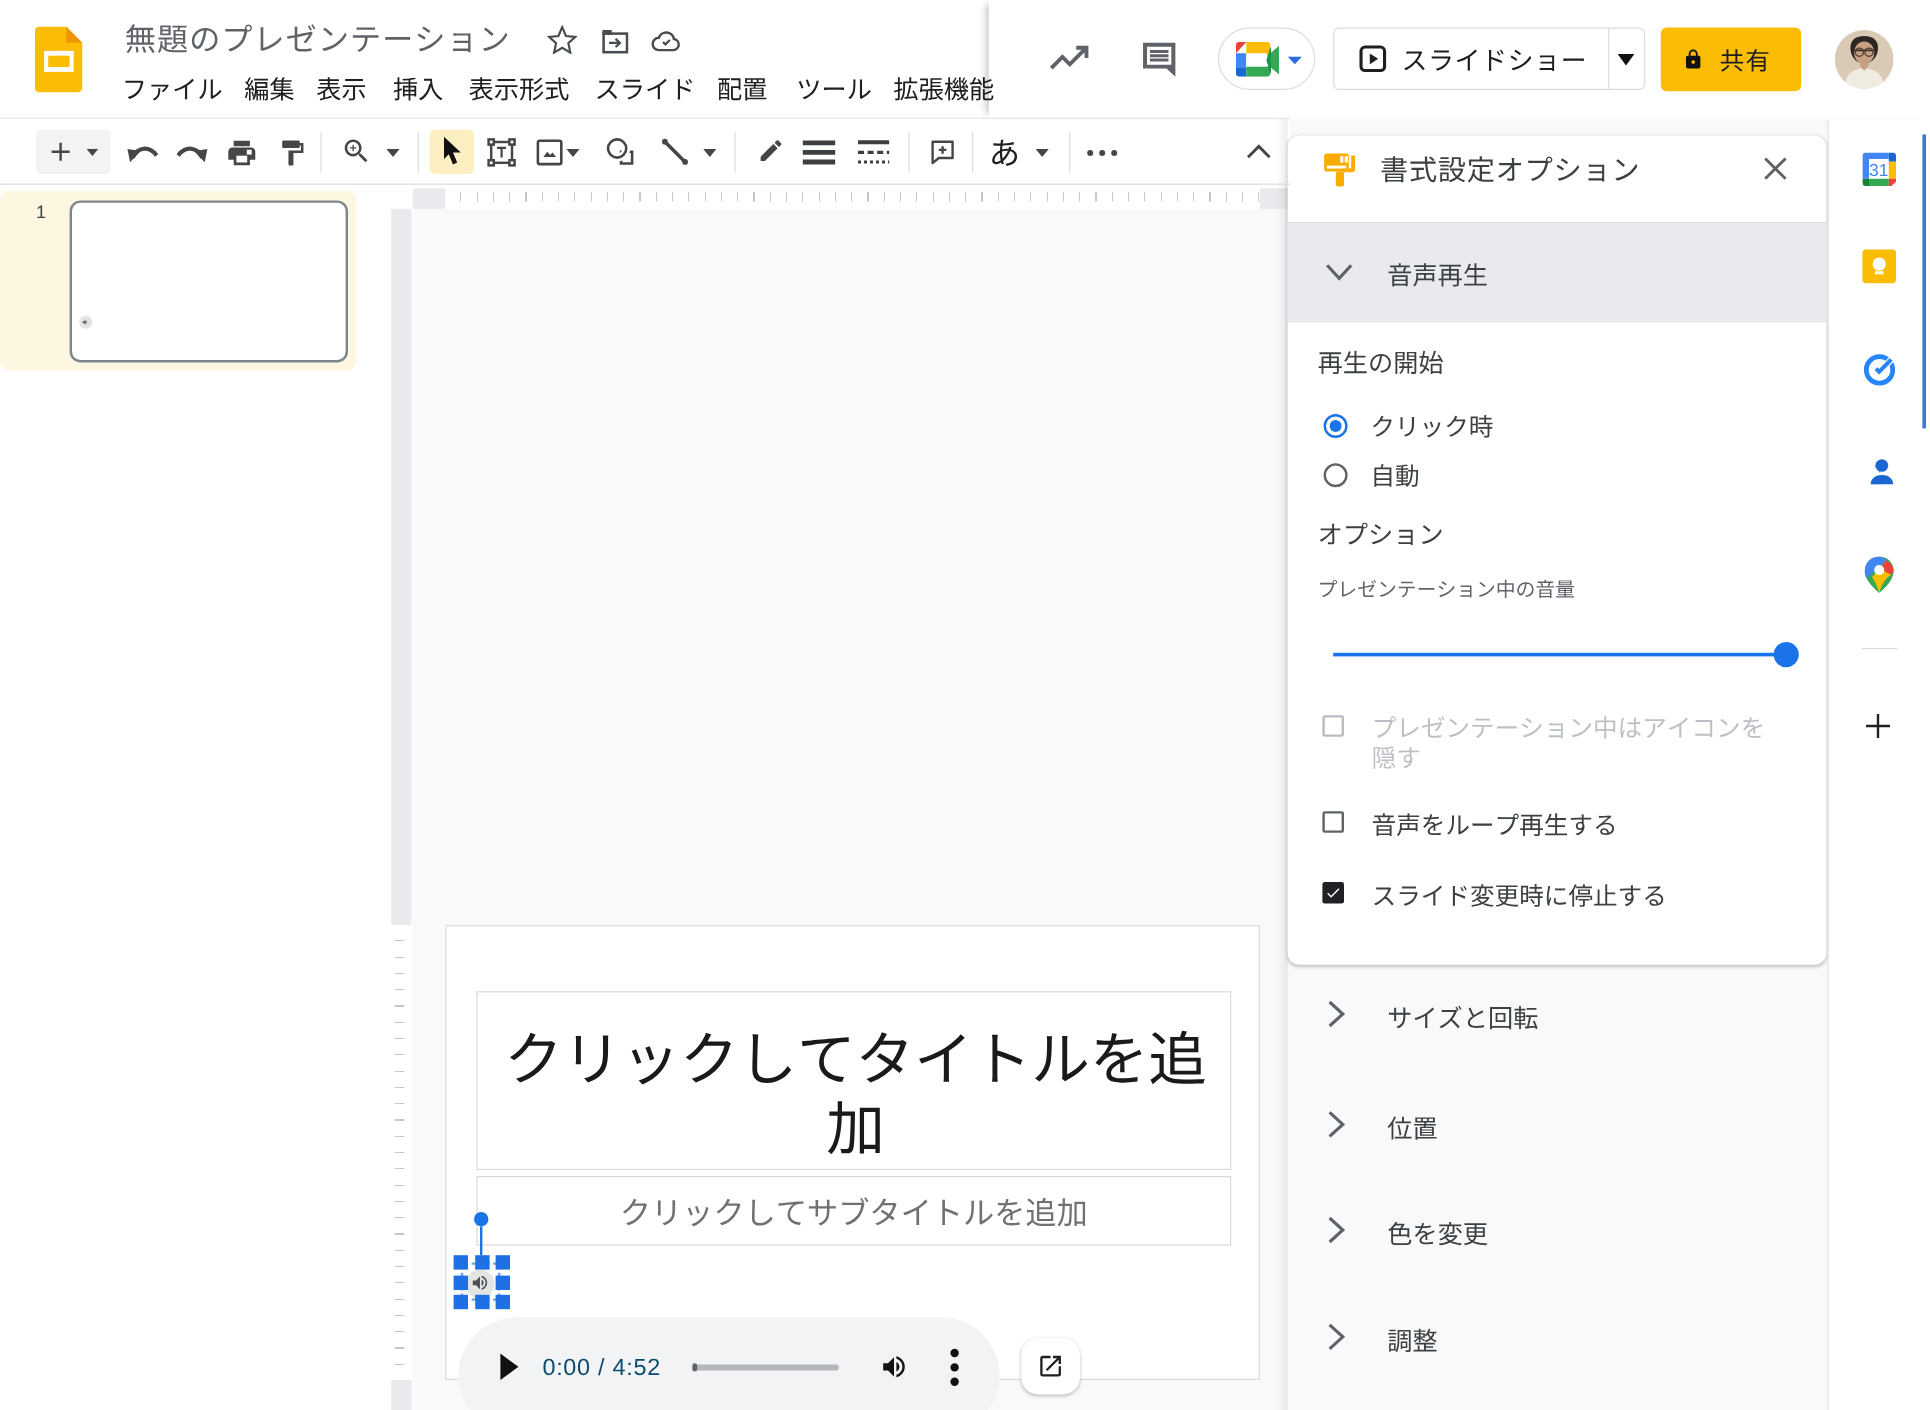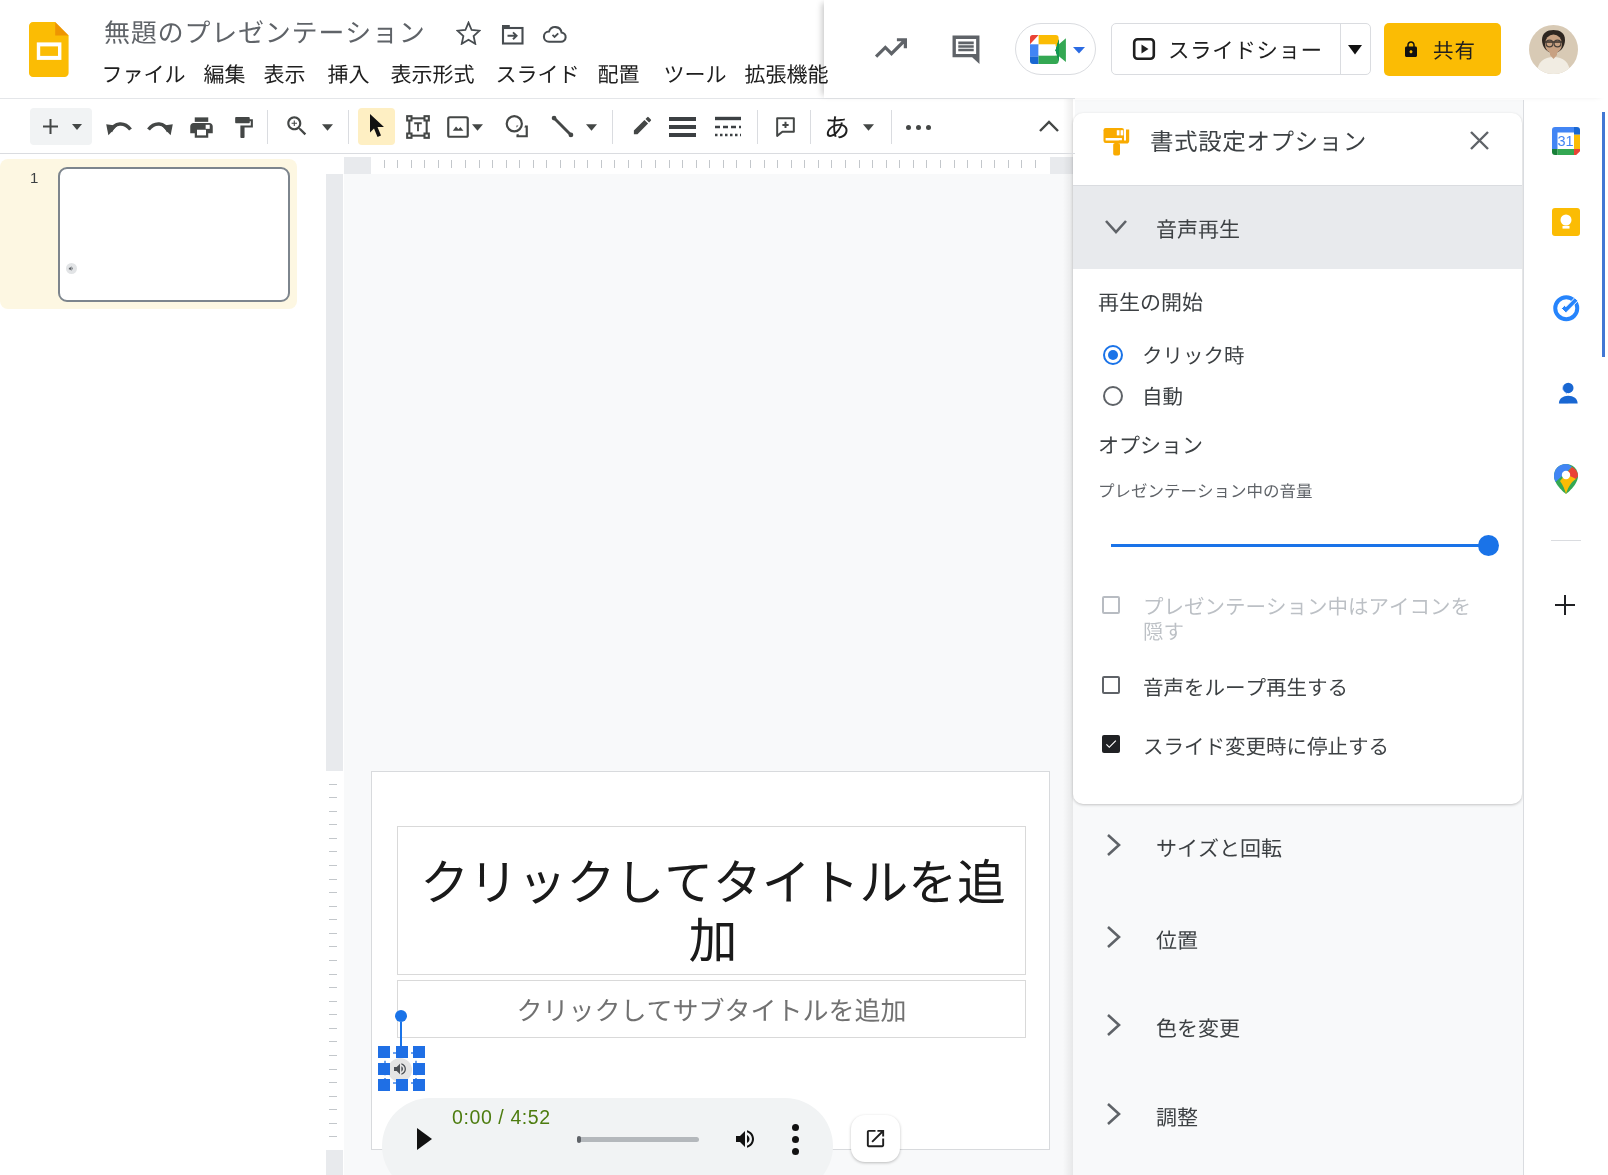--- a/index.html
+++ b/index.html
@@ -32,21 +32,21 @@
 <div style="position:absolute;left:412.5px;top:1046px;width:12px;height:12px;background:#1f6fe5"></div>
 <div style="position:absolute;left:378px;top:1062.5px;width:12px;height:12px;background:#1f6fe5"></div>
 <div style="position:absolute;left:412.5px;top:1062.5px;width:12px;height:12px;background:#1f6fe5"></div>
 <div style="position:absolute;left:378px;top:1079px;width:12px;height:12px;background:#1f6fe5"></div>
 <div style="position:absolute;left:395.5px;top:1079px;width:12px;height:12px;background:#1f6fe5"></div>
 <div style="position:absolute;left:412.5px;top:1079px;width:12px;height:12px;background:#1f6fe5"></div>
 <div style="position:absolute;left:382px;top:1098px;width:451px;height:96px;background:#f1f3f4;border-radius:48px"></div>
 <svg style="position:absolute;left:416px;top:1128px" width="17" height="22" viewBox="0 0 17 22">
       <path d="M1 0 L16 11 L1 22 Z" fill="#111"></path>
     </svg>
-<div style="position:absolute;left:452px;top:1106px;width:130px;height:22px;font:19.5px 'Liberation Sans',sans-serif;color:#4d7c0f;letter-spacing:0.6px">0:00&nbsp;/&nbsp;4:52</div>
+<div style="position:absolute;left:452px;top:1129px;width:130px;height:22px;font:19.5px 'Liberation Sans',sans-serif;color:#0c4a6e;letter-spacing:0.6px">0:00&nbsp;/&nbsp;4:52</div>
 <div style="position:absolute;left:577px;top:1137px;width:122px;height:5px;background:#b4b8bc;border-radius:3px"></div>
 <div style="position:absolute;left:577px;top:1136px;width:4px;height:7px;background:#5f6368;border-radius:2px"></div>
 <svg style="position:absolute;left:732px;top:1127px" width="26" height="24" viewBox="0 0 24 24" fill="#111">
       <path d="M3 9v6h4l5 5V4L7 9H3zm13.5 3c0-1.77-1.02-3.29-2.5-4.03v8.05c1.48-.73 2.5-2.25 2.5-4.02zM14 3.23v2.06c2.89.86 5 3.54 5 6.71s-2.11 5.85-5 6.71v2.06c4.01-.91 7-4.49 7-8.77s-2.99-7.86-7-8.77z"></path>
     </svg>
 <div style="position:absolute;left:792px;top:1123.5px;width:7px;height:7px;background:#111;border-radius:50%"></div>
 <div style="position:absolute;left:792px;top:1135.5px;width:7px;height:7px;background:#111;border-radius:50%"></div>
 <div style="position:absolute;left:792px;top:1147.5px;width:7px;height:7px;background:#111;border-radius:50%"></div>
 <div style="position:absolute;left:851px;top:1115px;width:49px;height:47px;background:#fff;border-radius:14px;box-shadow:0 1px 3px rgba(0,0,0,0.25)"></div>
 <svg style="position:absolute;left:864px;top:1127px" width="23" height="23" viewBox="0 0 24 24" fill="#1f1f1f">

